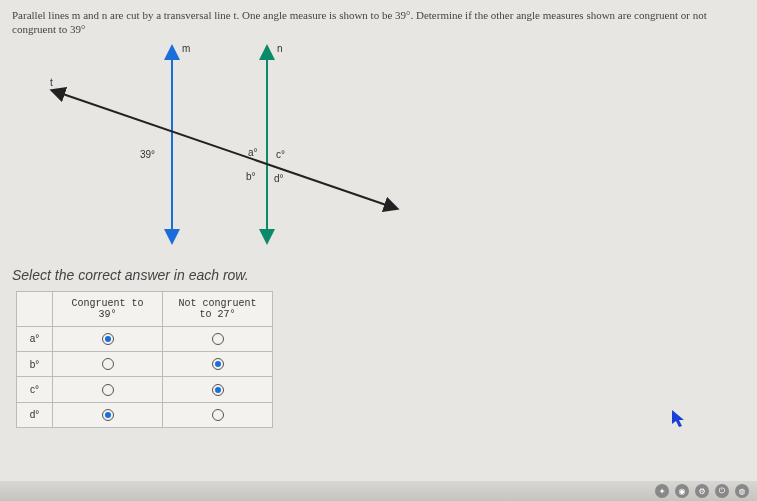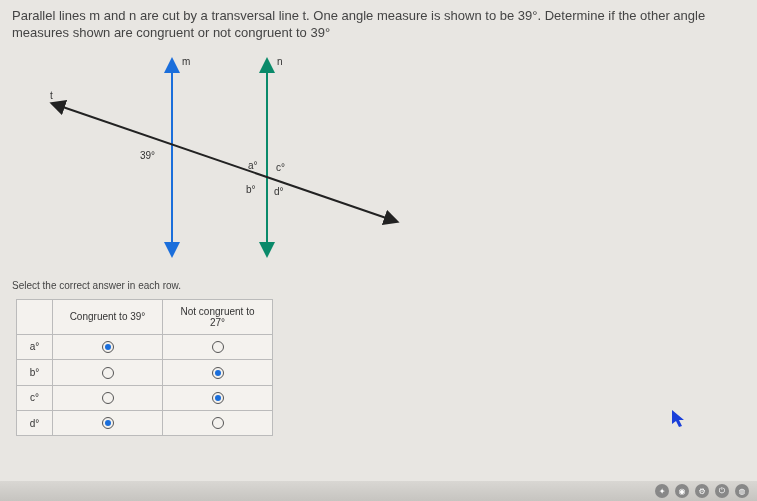--- a/index.html
+++ b/index.html
@@ -8,49 +8,50 @@
       height: 501px;
       background: #e8e6e2;
       font-family: Arial, sans-serif;
       font-size: 11px;
       color: #333;
       padding: 8px 12px;
       position: relative;
       overflow: hidden;
     }
     .question-text {
-      font-size: 13px;
+      font-size: 11px;
       color: #444;
-      margin-bottom: 8px;
       line-height: 1.3;
+      font-family: Liberation Serif, serif;
     }
     .diagram-area {
       width: 380px;
       height: 220px;
       position: relative;
       margin: 0 0 10px 20px;
     }
     .instruction {
-      font-size: 10px;
+      font-size: 14px;
       color: #444;
       margin: 4px 0 8px 0;
+      font-style: italic;
     }
     table {
       border-collapse: collapse;
       margin-left: 4px;
     }
     th, td {
       border: 1px solid #bbb;
       padding: 6px 10px;
       text-align: center;
       font-size: 10px;
       background: #f4f2ee;
       color: #333;
     }
-    th { font-weight: normal; }
+    th { font-weight: normal; font-family: Liberation Mono, monospace; }
     td.rowlabel { width: 36px; }
     td.opt { width: 110px; }
     .radio {
       display: inline-block;
       width: 12px;
       height: 12px;
       border: 1px solid #555;
       border-radius: 50%;
       position: relative;
       vertical-align: middle;
@@ -131,21 +132,21 @@
 
     <line x1="140" y1="15" x2="140" y2="200" stroke="#1a6edb" stroke-width="2" marker-start="url(#arrBs)" marker-end="url(#arrB)"></line>
 
     <line x1="235" y1="15" x2="235" y2="200" stroke="#0a8a6a" stroke-width="2" marker-start="url(#arrGs)" marker-end="url(#arrG)"></line>
 
     <line x1="25" y1="55" x2="360" y2="170" stroke="#222" stroke-width="2" marker-start="url(#arrKs)" marker-end="url(#arrK)"></line>
   </svg>
   <span class="label-m" style="left:150px; top:6px;">m</span>
   <span class="label-n" style="left:245px; top:6px;">n</span>
   <span class="label-t" style="left:18px; top:40px;">t</span>
-  <span class="label-39" style="left:108px; top:100px;">39°</span>
+  <span class="label-39" style="left:108px; top:112px;">39°</span>
   <span class="label-a" style="left:216px; top:110px;">a°</span>
   <span class="label-b" style="left:214px; top:134px;">b°</span>
   <span class="label-c" style="left:244px; top:112px;">c°</span>
   <span class="label-d" style="left:242px; top:136px;">d°</span>
 </div>
 
 <div class="instruction">Select the correct answer in each row.</div>
 
 <table>
   <thead>

